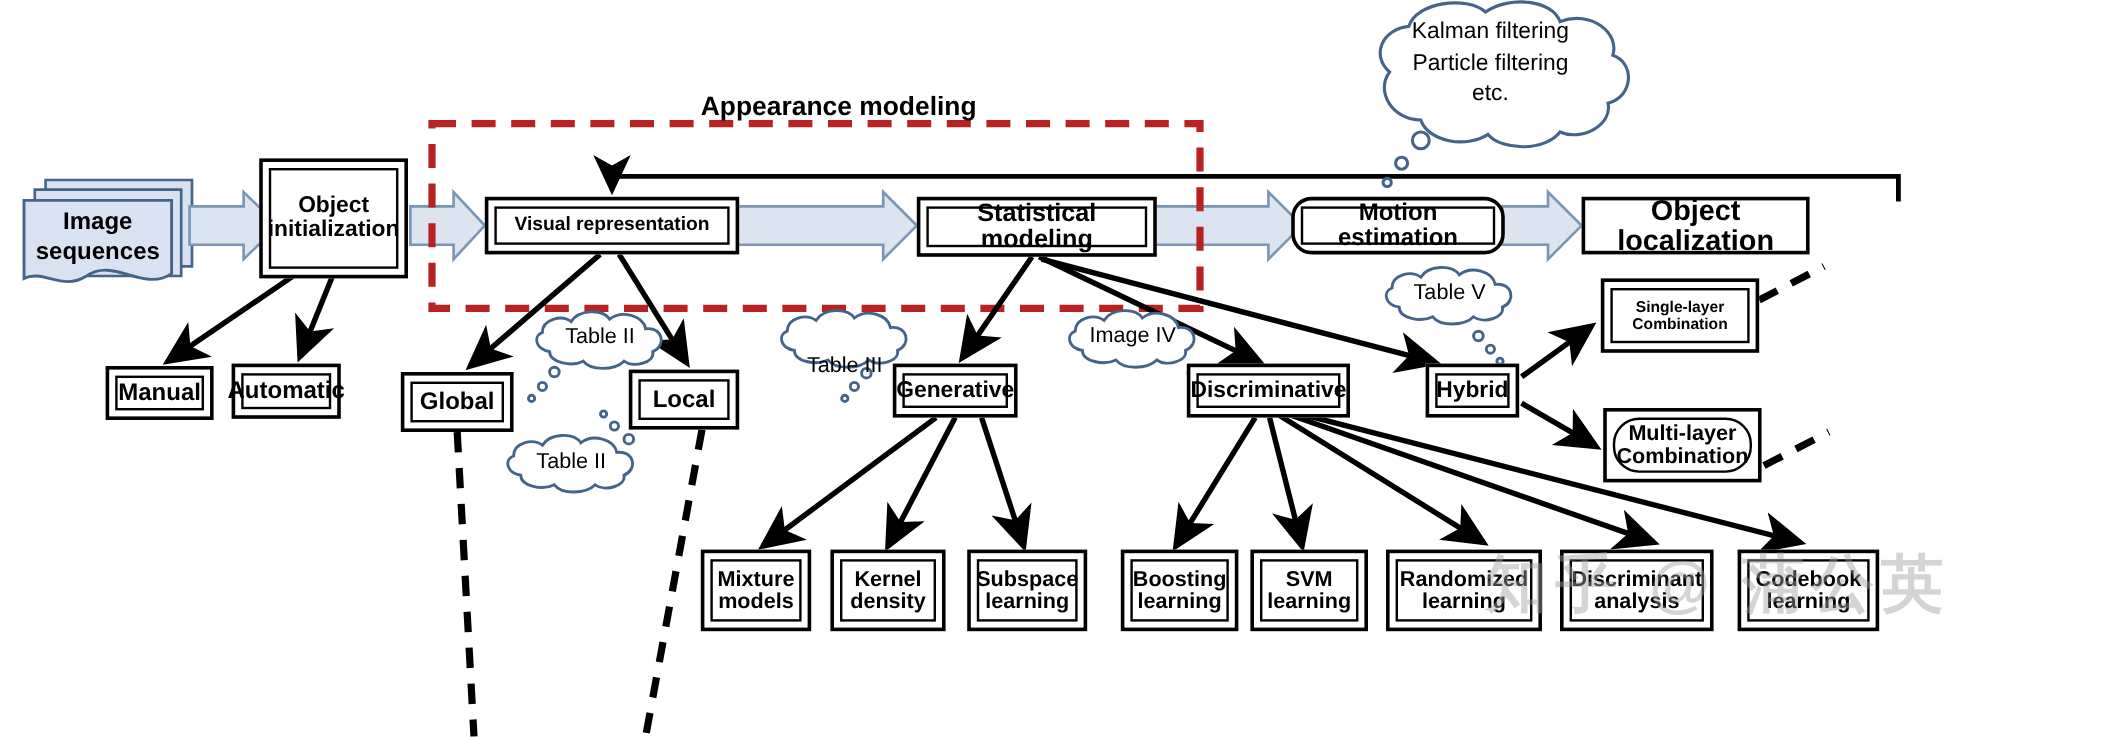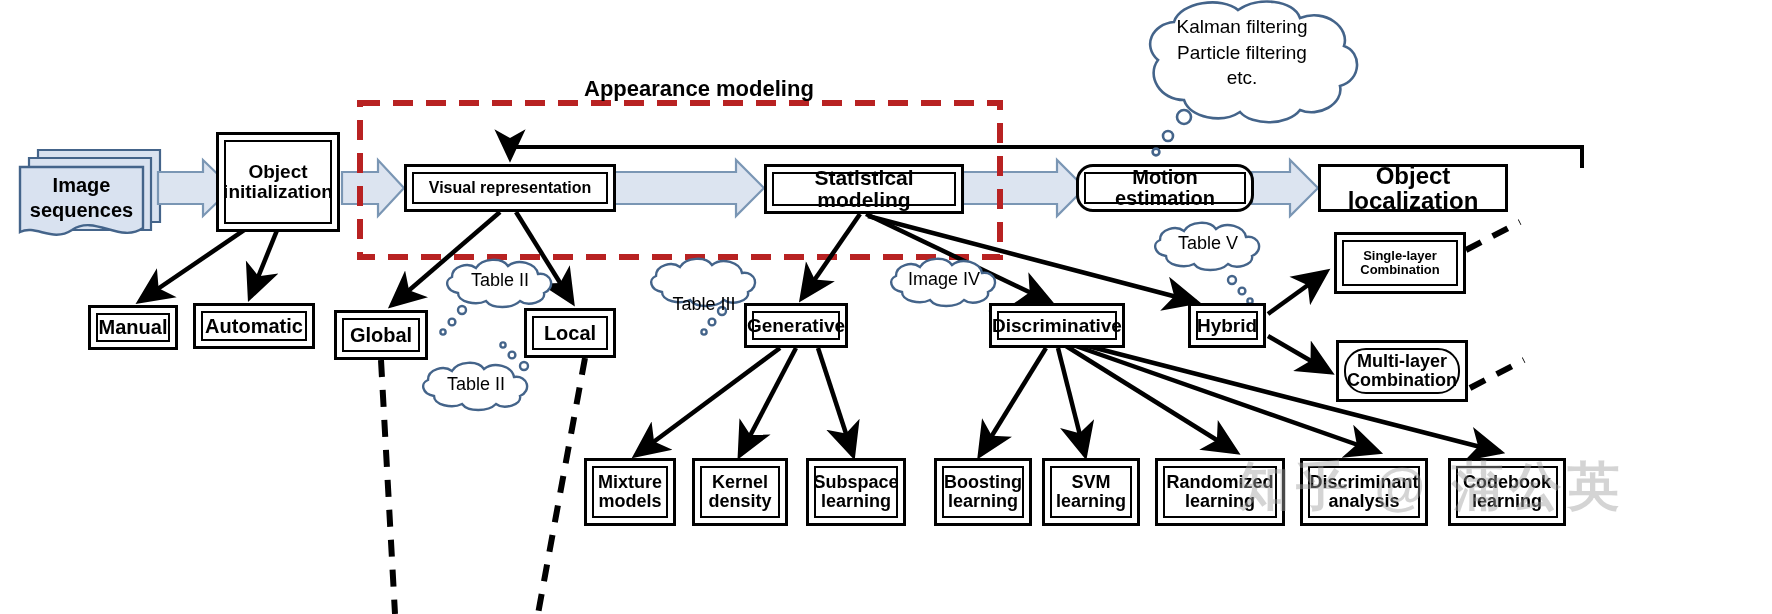--- a/index.html
+++ b/index.html
@@ -198,21 +198,21 @@
     </div>
   </div>
 
   <div class="lbl-appearance" style="left:584px;top:76px;font-size:22px;">Appearance modeling</div>
 
   <div class="node" style="left:88px;top:305px;width:90px;height:45px;">
     <div class="inner" style="font-size:20px;">
       <span>Manual</span>
     </div>
   </div>
-  <div class="node" style="left:193px;top:303px;width:122px;height:46px;">
+  <div class="node" style="left:193px;top:303px;width:91px;height:46px;">
     <div class="inner" style="font-size:20px;">
       <span>Automatic</span>
     </div>
   </div>
 
   <div class="node" style="left:334px;top:310px;width:94px;height:50px;">
     <div class="inner" style="font-size:20px;">
       <span>Global</span>
     </div>
   </div>

